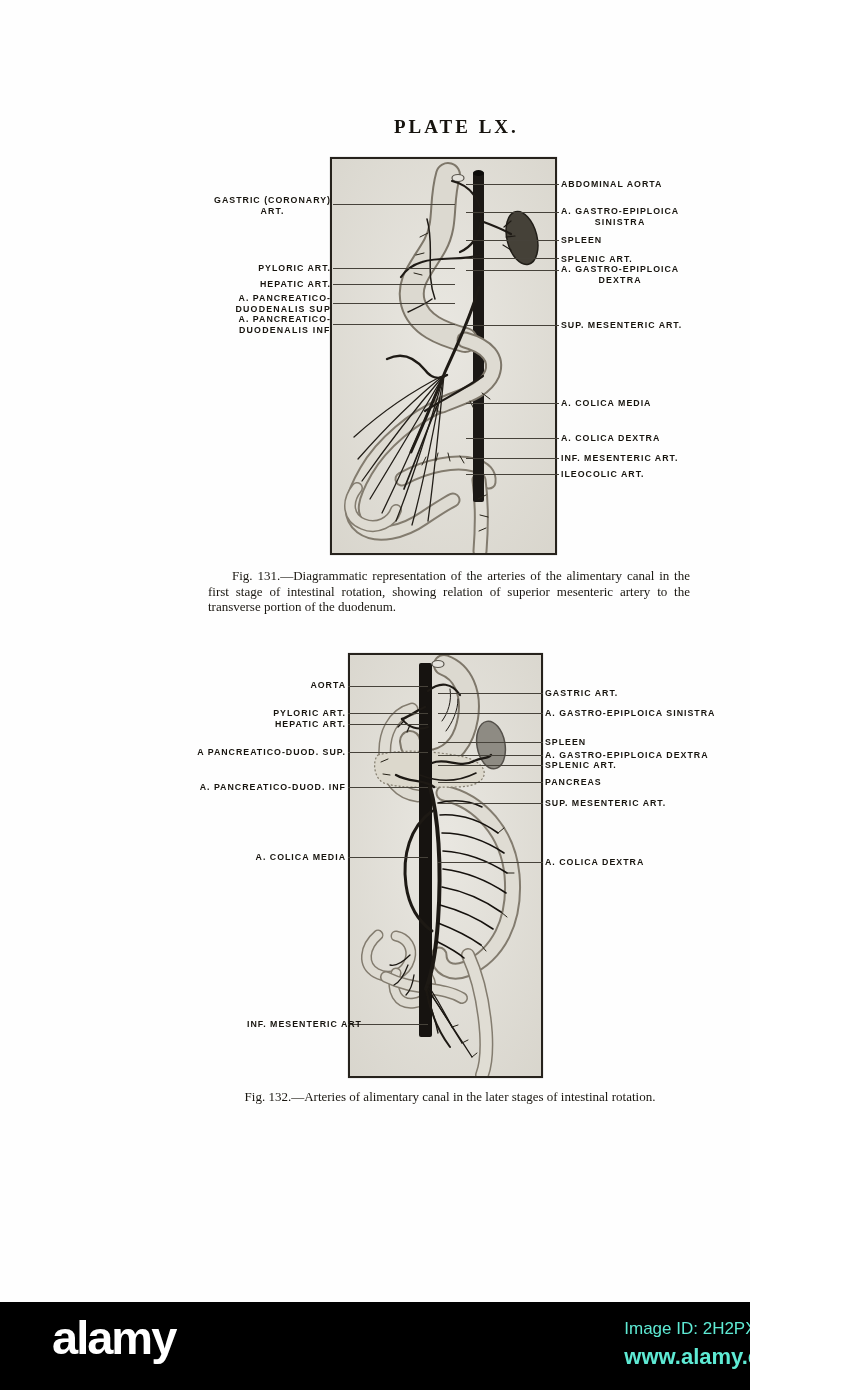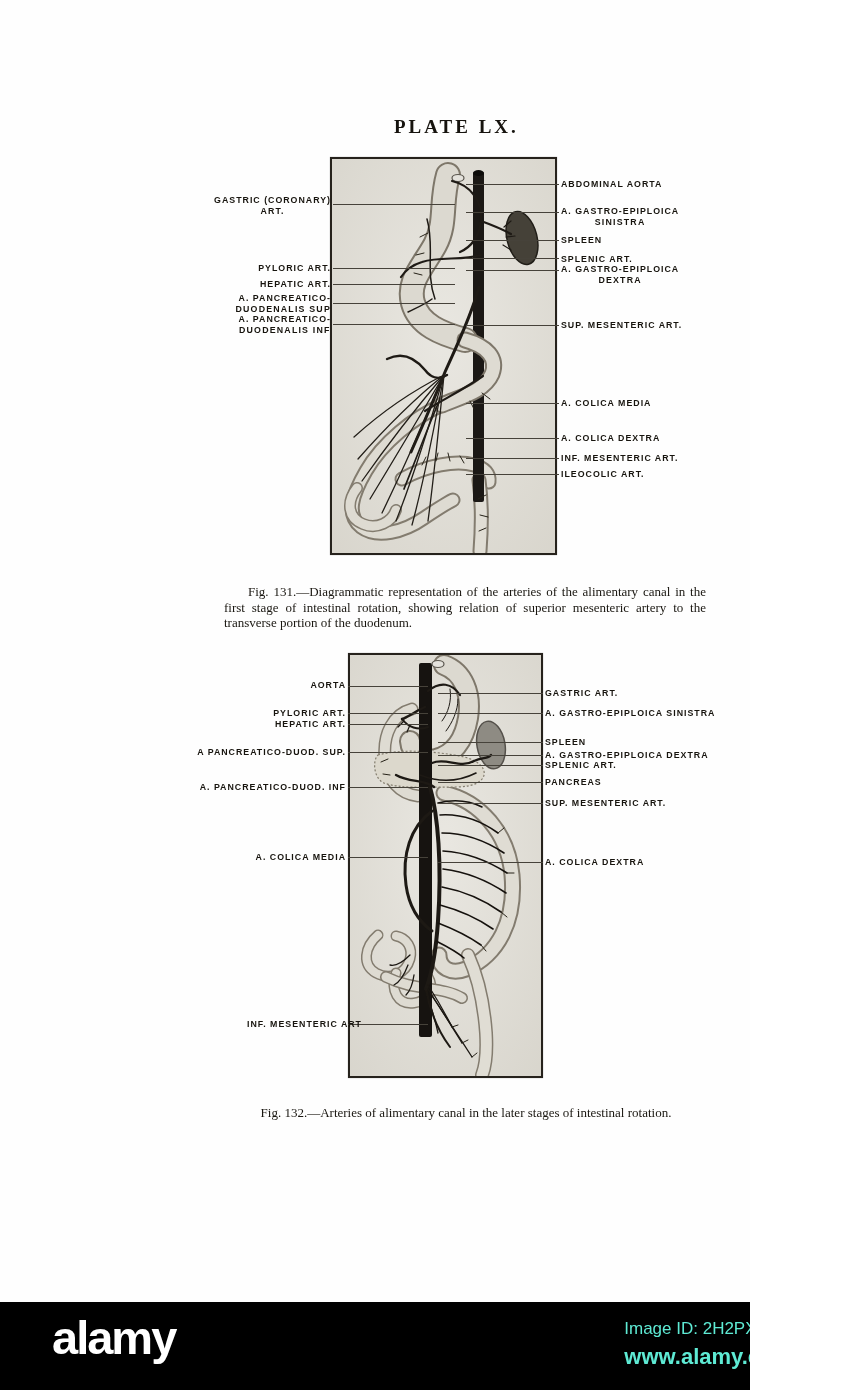--- a/index.html
+++ b/index.html
@@ -14,21 +14,21 @@
         box-shadow:inset 0 0 22px rgba(92,86,74,.28), 0 0 1px #999;}
   #fig131 .fig-box{left:330px;width:223px;height:394px;}
   #fig132 .fig-box{left:348px;width:191px;height:421px;}
   .fig-box svg{display:block;}
   .lbl{position:absolute;font:700 8.8px/10.5px "Liberation Sans",sans-serif;
         letter-spacing:1px;color:#17140e;white-space:nowrap;z-index:3;}
   .lbl.left{text-align:right;}
   .lbl .ln{display:block;text-align:right;}
   .lbl .ln + .ln{text-align:center;letter-spacing:1.2px;}
   .leader{position:absolute;height:1px;background:#46423a;z-index:2;}
-  .caption{position:absolute;margin:16px;color:#191610;
+  .caption{position:absolute;margin:0;color:#191610;
         font:13px/15.6px "Liberation Serif",serif;}
   .caption-131{left:208px;top:568px;width:482px;text-align:justify;text-indent:24px;}
   .caption-132{left:70px;top:1089px;width:760px;text-align:center;}
   .alamy-bar{position:absolute;left:0;top:1302px;width:842px;height:92px;background:#000;}
   .alamy-logo{position:absolute;left:52px;top:12px;color:#fff;
         font:700 47px/1 "Liberation Sans",sans-serif;letter-spacing:-2px;}
   .footer-right{position:absolute;right:49px;top:17px;text-align:left;color:#5eead4;
         font-family:"Liberation Sans",sans-serif;}
   .footer-id{font-size:17px;font-weight:400;margin-bottom:5px;}
   .footer-url{font-size:22px;font-weight:700;}

